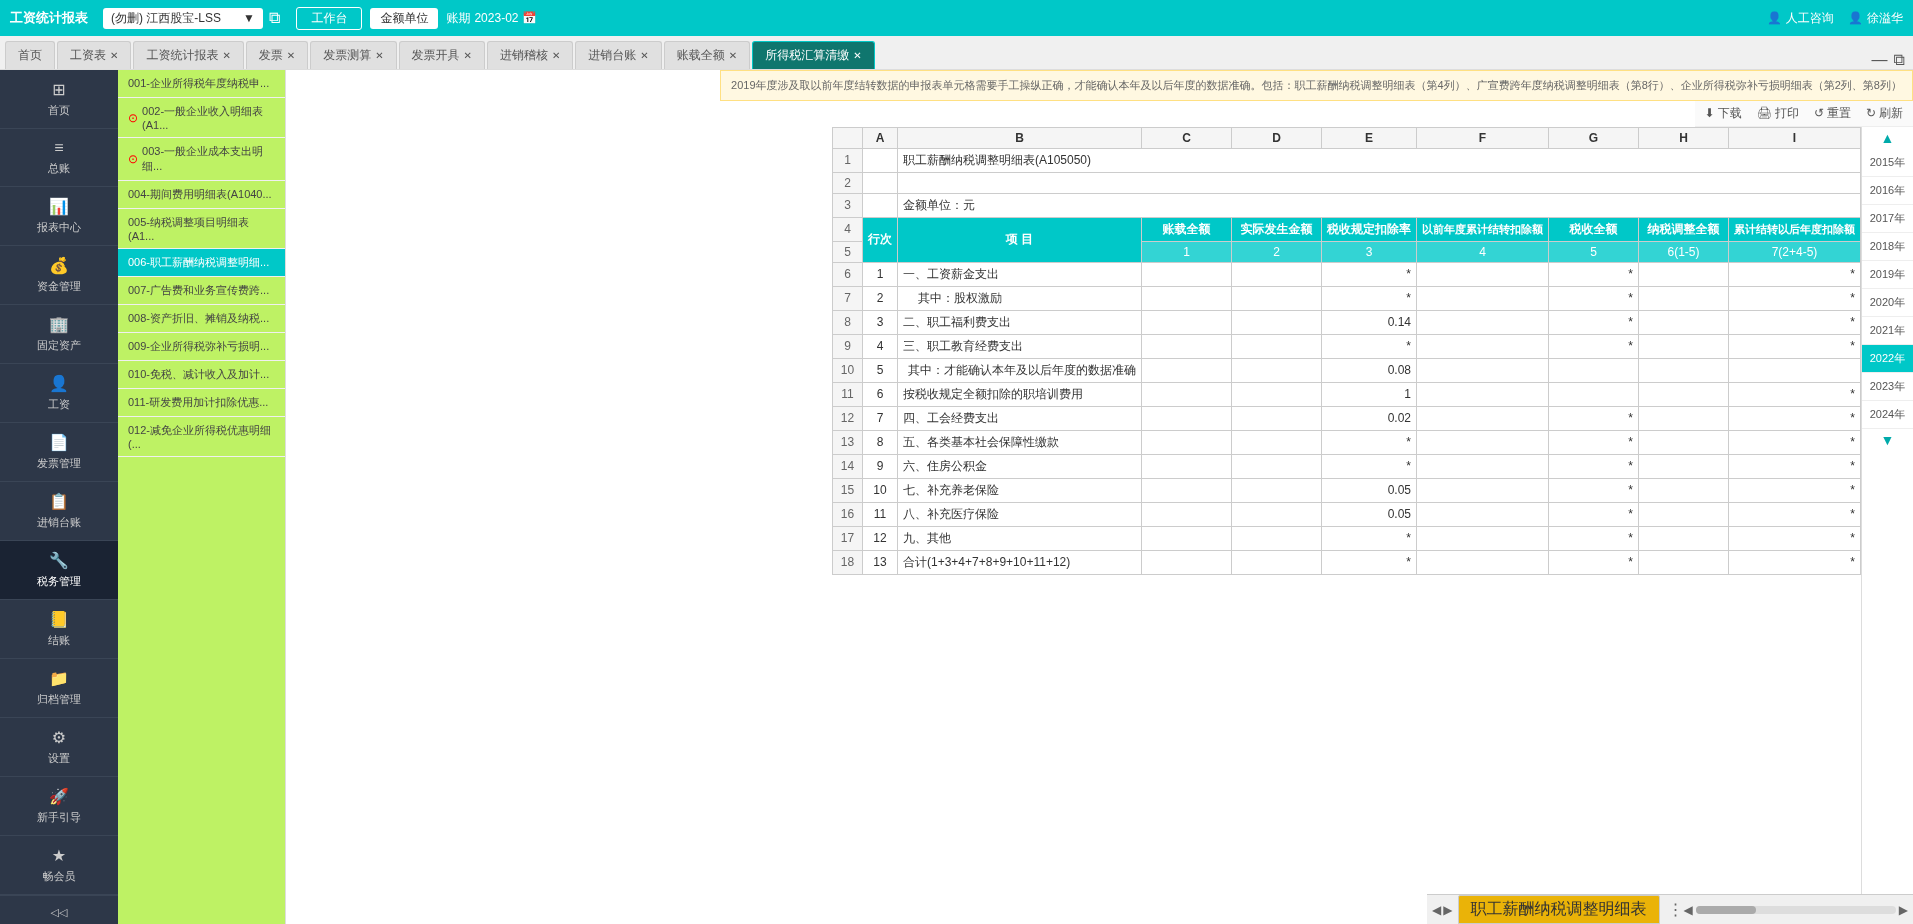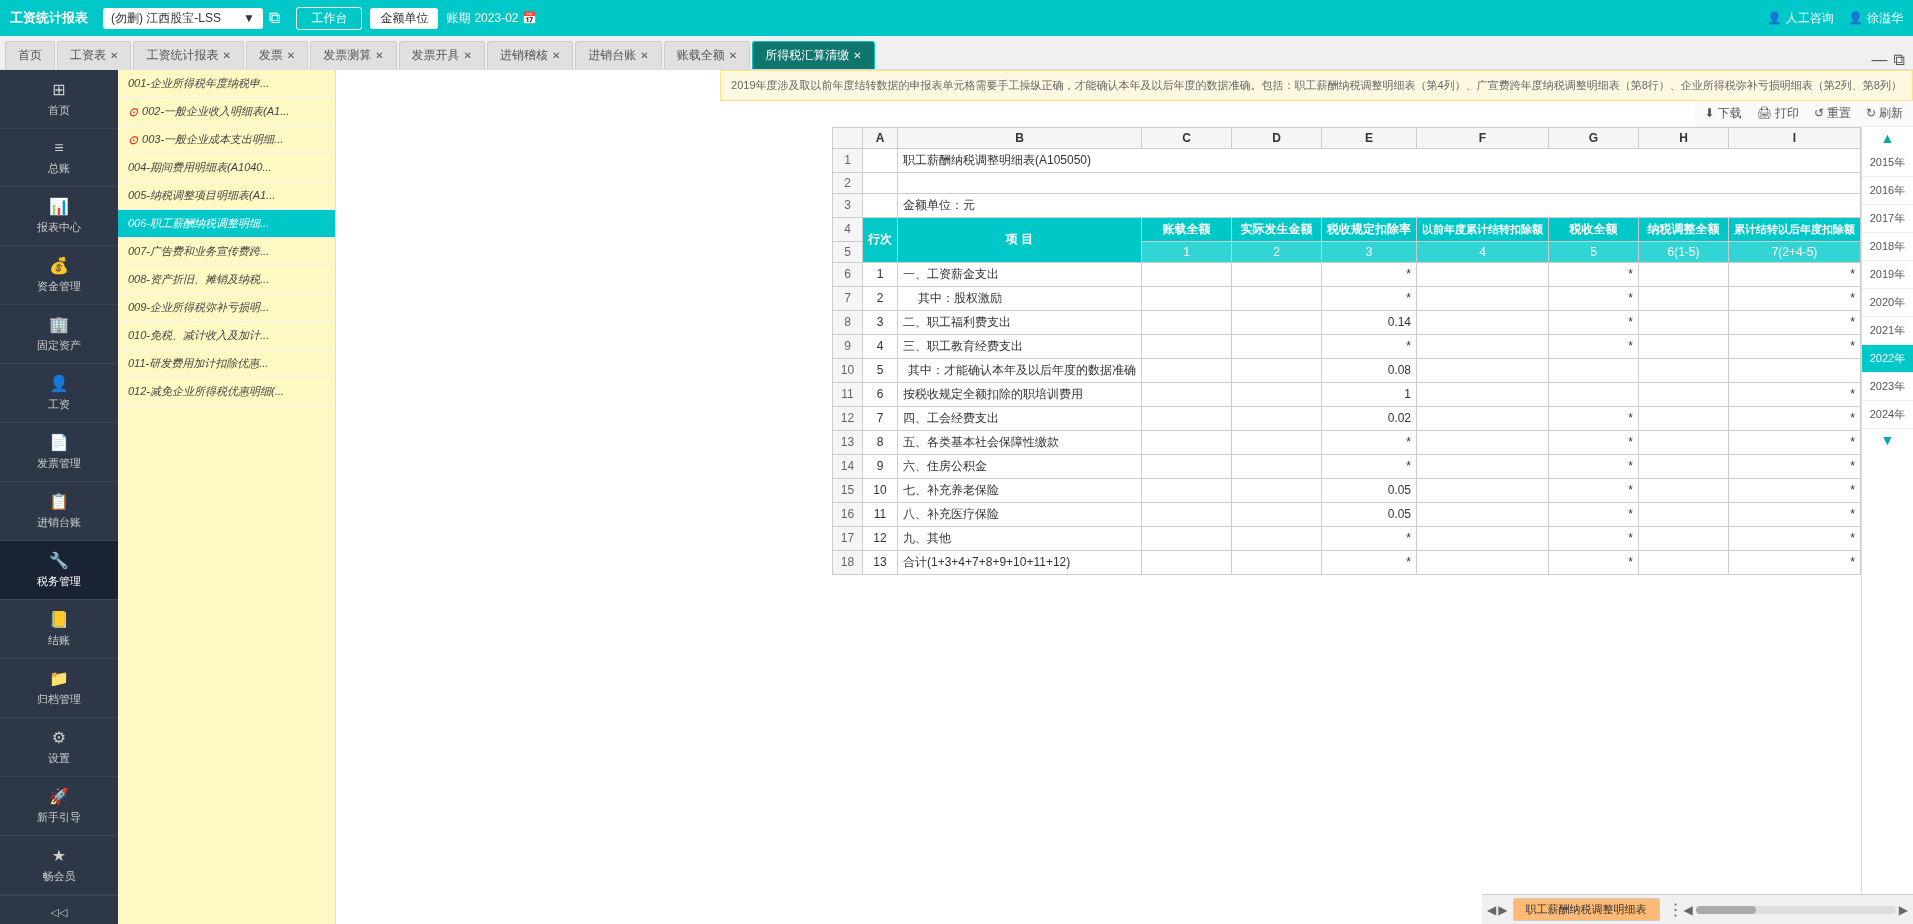--- a/index.html
+++ b/index.html
@@ -146,26 +146,25 @@
 
     
     .content-area {
       flex: 1;
       display: flex;
       overflow: hidden;
     }
 
     
     .report-list {
-      width: 218px;
-      background: #fef9c3;
+      width: 168px;
+      background: #bef264;
       border-right: 1px solid #ddd;
       overflow-y: auto;
       flex-shrink: 0;
-      font-style: italic;
     }
     .report-list-item {
       padding: 6px 10px;
       font-size: 11px;
       color: #444;
       cursor: pointer;
       border-bottom: 1px solid #f0f0f0;
       display: flex;
       align-items: center;
       gap: 4px;
@@ -288,25 +287,25 @@
     .bottom-bar {
       height: 30px;
       background: #f0f0f0;
       border-top: 1px solid #ccc;
       display: flex;
       align-items: center;
       padding: 0 5px;
       flex-shrink: 0;
     }
     .sheet-tab {
-      background: #fdba74;
+      background: #eab308;
       border: 1px solid #ccc;
       border-radius: 2px 2px 0 0;
       padding: 3px 12px;
-      font-size: 11px;
+      font-size: 16px;
       color: #333;
       cursor: pointer;
     }
     .nav-arrows {
       display: flex;
       gap: 2px;
       margin-right: 5px;
       font-size: 12px;
       color: #666;
       cursor: pointer;

